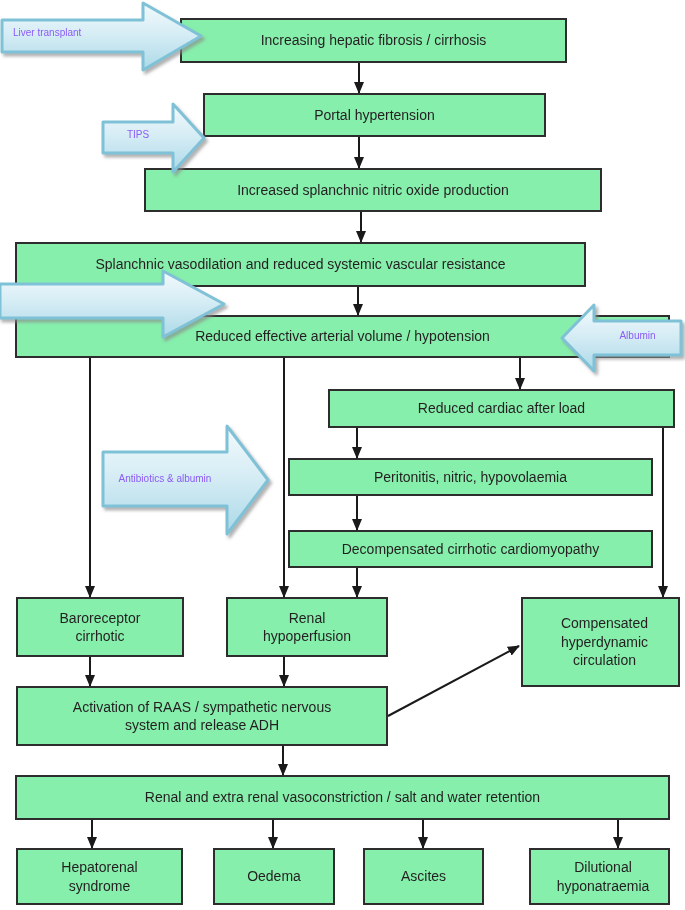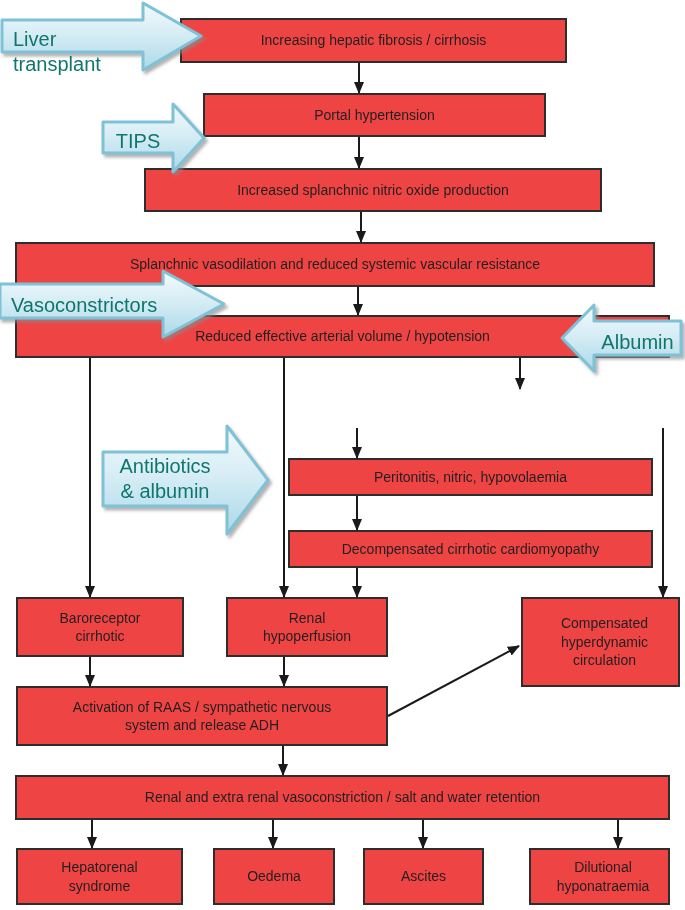--- a/index.html
+++ b/index.html
@@ -4,33 +4,33 @@
 <style>
   html,body{margin:0;padding:0;background:#ffffff;}
   .canvas{
     position:relative;width:685px;height:910px;background:#ffffff;
     font-family:"Liberation Sans","DejaVu Sans",sans-serif;overflow:hidden;
   }
   svg.layer{position:absolute;left:0;top:0;width:685px;height:910px;pointer-events:none;}
   #connector-layer{z-index:1;}
   #callout-layer{z-index:3;}
   .node{
-    position:absolute;z-index:2;background:#ef4444;border:2px solid #2d2d2d;
+    position:absolute;z-index:2;background:#86efac;border:2px solid #2d2d2d;
     box-sizing:border-box;display:flex;align-items:center;justify-content:center;
     text-align:center;font-size:14px;line-height:1.32;color:#231f20;
   }
   .node .t{display:inline-block;}
   .callout-label{
-    position:absolute;z-index:4;font-size:20px;color:#0f766e;line-height:1.25;
+    position:absolute;z-index:4;font-size:10px;color:#8b5cf6;line-height:1.25;
   }
   
   #n-fibrosis      {left:180px;top:18px; width:387px;height:45px;}
   #n-portal        {left:203px;top:93px; width:343px;height:44px;}
   #n-nitric        {left:144px;top:168px;width:458px;height:44px;}
-  #n-splanchnic    {left:15px; top:242px;width:640px;height:45px;}
+  #n-splanchnic    {left:15px; top:242px;width:571px;height:45px;}
   #n-arterial      {left:15px; top:315px;width:655px;height:43px;}
   #n-afterload     {left:328px;top:389px;width:347px;height:39px;}
   #n-peritonitis   {left:288px;top:458px;width:365px;height:38px;}
   #n-cardiomyopathy{left:288px;top:530px;width:365px;height:38px;}
   #n-baroreceptor  {left:16px; top:597px;width:168px;height:60px;}
   #n-renal         {left:226px;top:597px;width:162px;height:60px;}
   #n-hyperdynamic  {left:521px;top:597px;width:159px;height:90px;padding-left:8px;}
   #n-raas          {left:16px; top:686px;width:372px;height:60px;}
   #n-retention     {left:15px; top:775px;width:655px;height:45px;}
   #n-hepatorenal   {left:16px; top:848px;width:167px;height:57px;}
@@ -95,20 +95,23 @@
     </div>
   <div class="node" id="n-nitric">
       <span class="t">Increased splanchnic nitric oxide production</span>
     </div>
   <div class="node" id="n-splanchnic">
       <span class="t">Splanchnic vasodilation and reduced systemic vascular resistance</span>
     </div>
   <div class="node" id="n-arterial">
       <span class="t">Reduced effective arterial volume / hypotension</span>
     </div>
+  <div class="node" id="n-afterload">
+      <span class="t">Reduced cardiac after load</span>
+    </div>
   <div class="node" id="n-peritonitis">
       <span class="t">Peritonitis, nitric, hypovolaemia</span>
     </div>
   <div class="node" id="n-cardiomyopathy">
       <span class="t">Decompensated cirrhotic cardiomyopathy</span>
     </div>
   <div class="node" id="n-baroreceptor">
       <span class="t">Baroreceptor cirrhotic</span>
     </div>
   <div class="node" id="n-renal">
@@ -151,19 +154,18 @@
       <polygon points="2,20 143,20 143,3 201,36 143,70 143,52 2,52"></polygon>
       <polygon points="103,122 173,122 173,104 204,138 173,172 173,153 103,153"></polygon>
       <polygon points="0,284 163,284 163,271 224,304 163,337 163,318 0,318"></polygon>
       <polygon points="103,452 227,452 227,426 268,480 227,534 227,506 103,506"></polygon>
       <polygon points="681,321 594,321 594,305 562,338 594,371 594,355 681,355"></polygon>
     </g>
   </svg>
 
   <div class="callout-label" id="cl-liver">Liver transplant</div>
   <div class="callout-label" id="cl-tips">TIPS</div>
-  <div class="callout-label" id="cl-vaso">Vasoconstrictors</div>
   <div class="callout-label" id="cl-albumin">Albumin</div>
   <div class="callout-label" id="cl-anti">
       <span class="t">Antibiotics &amp; albumin</span>
     </div>
 
 </div>
 
 </body></html>

